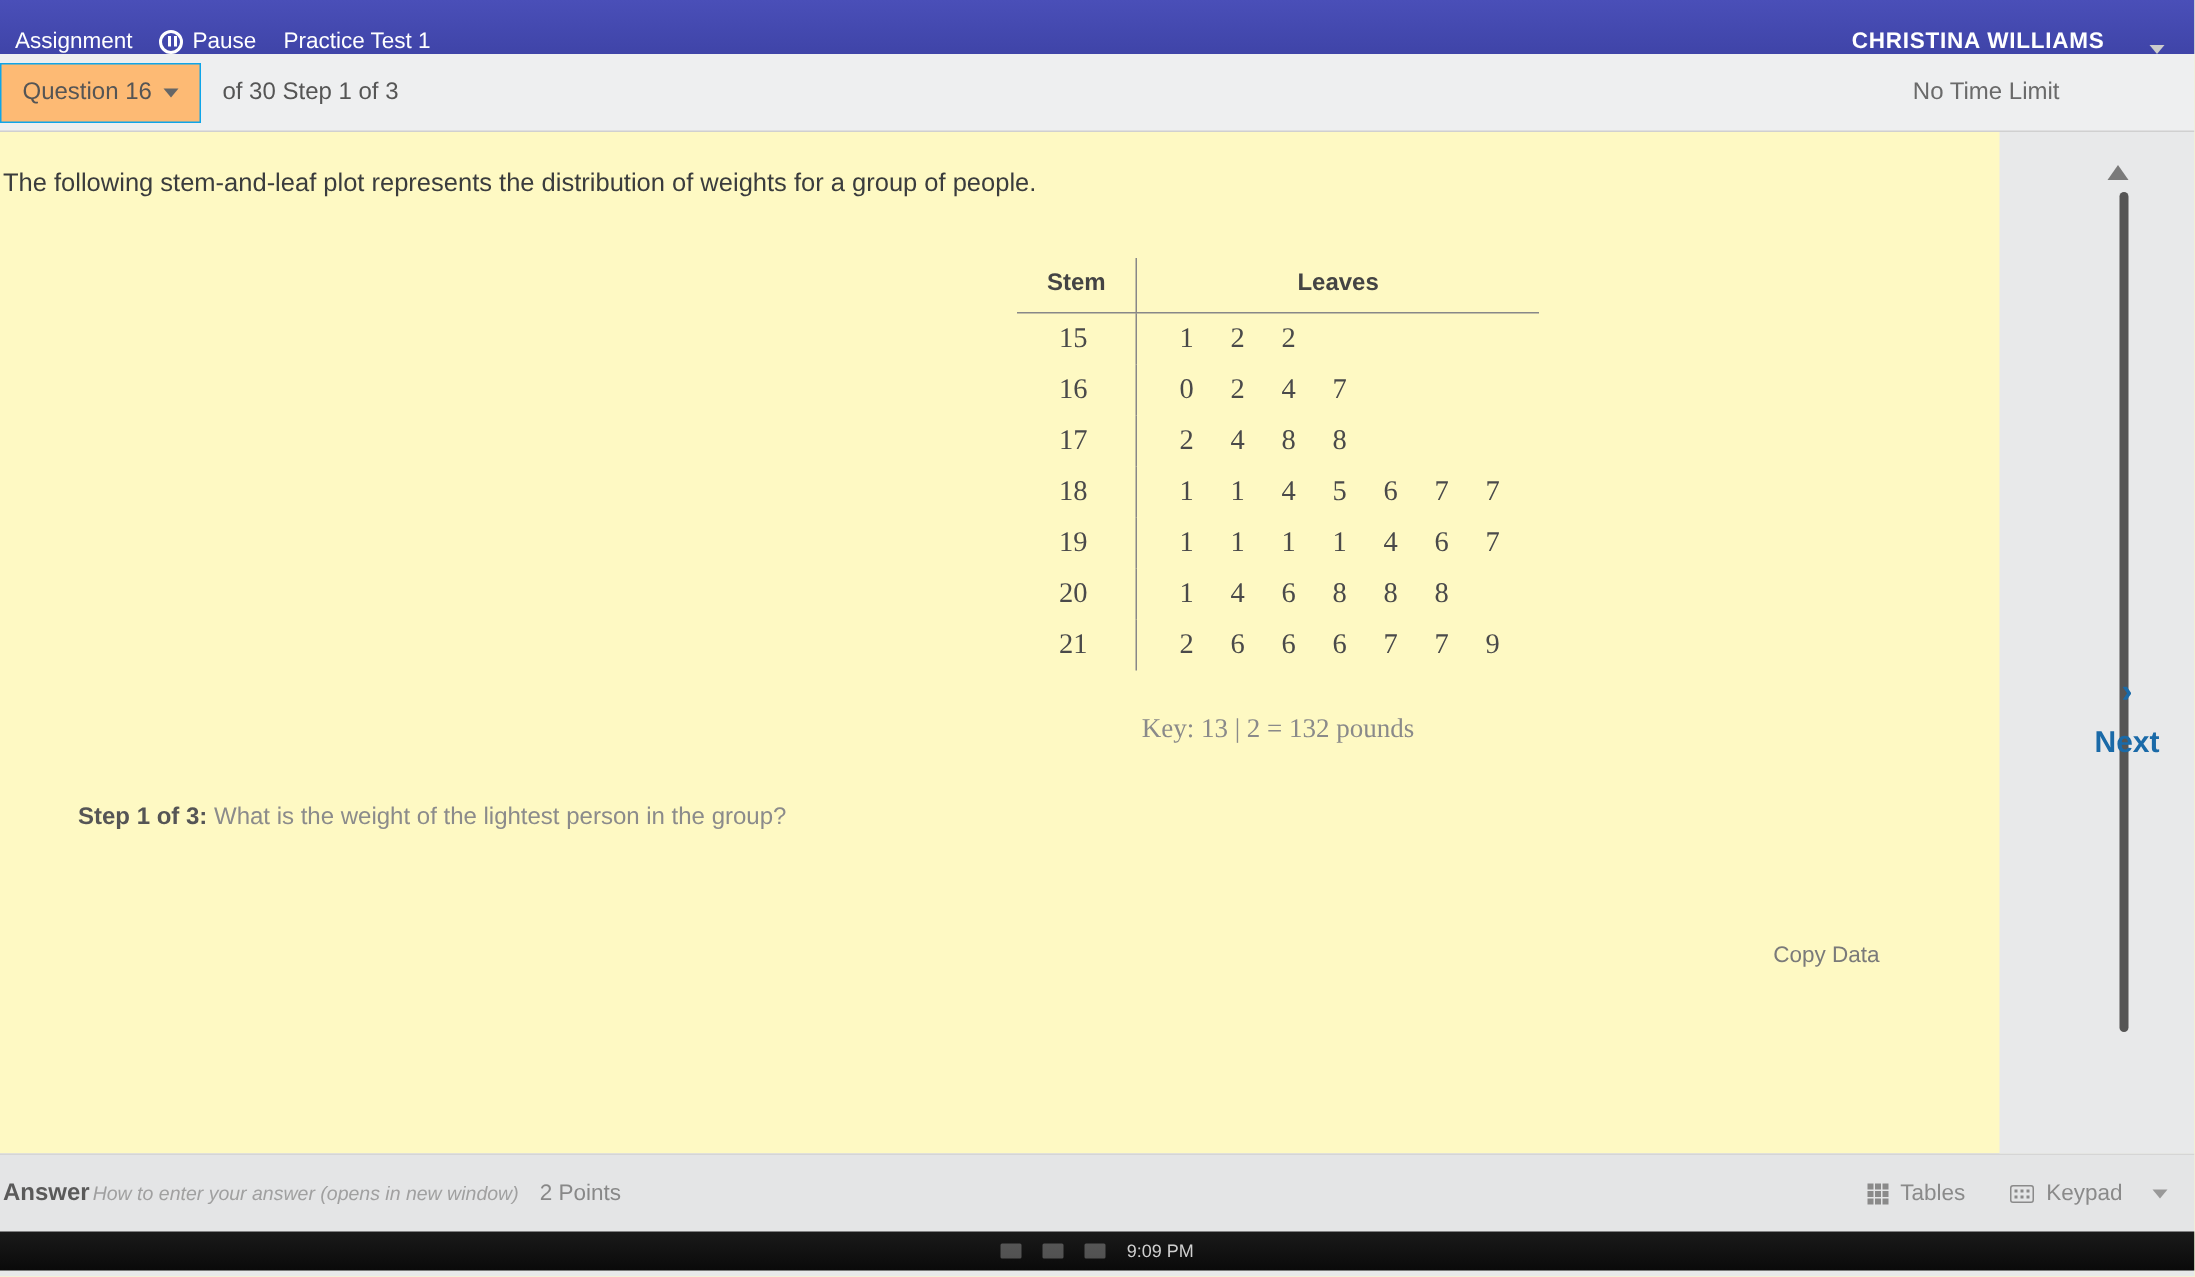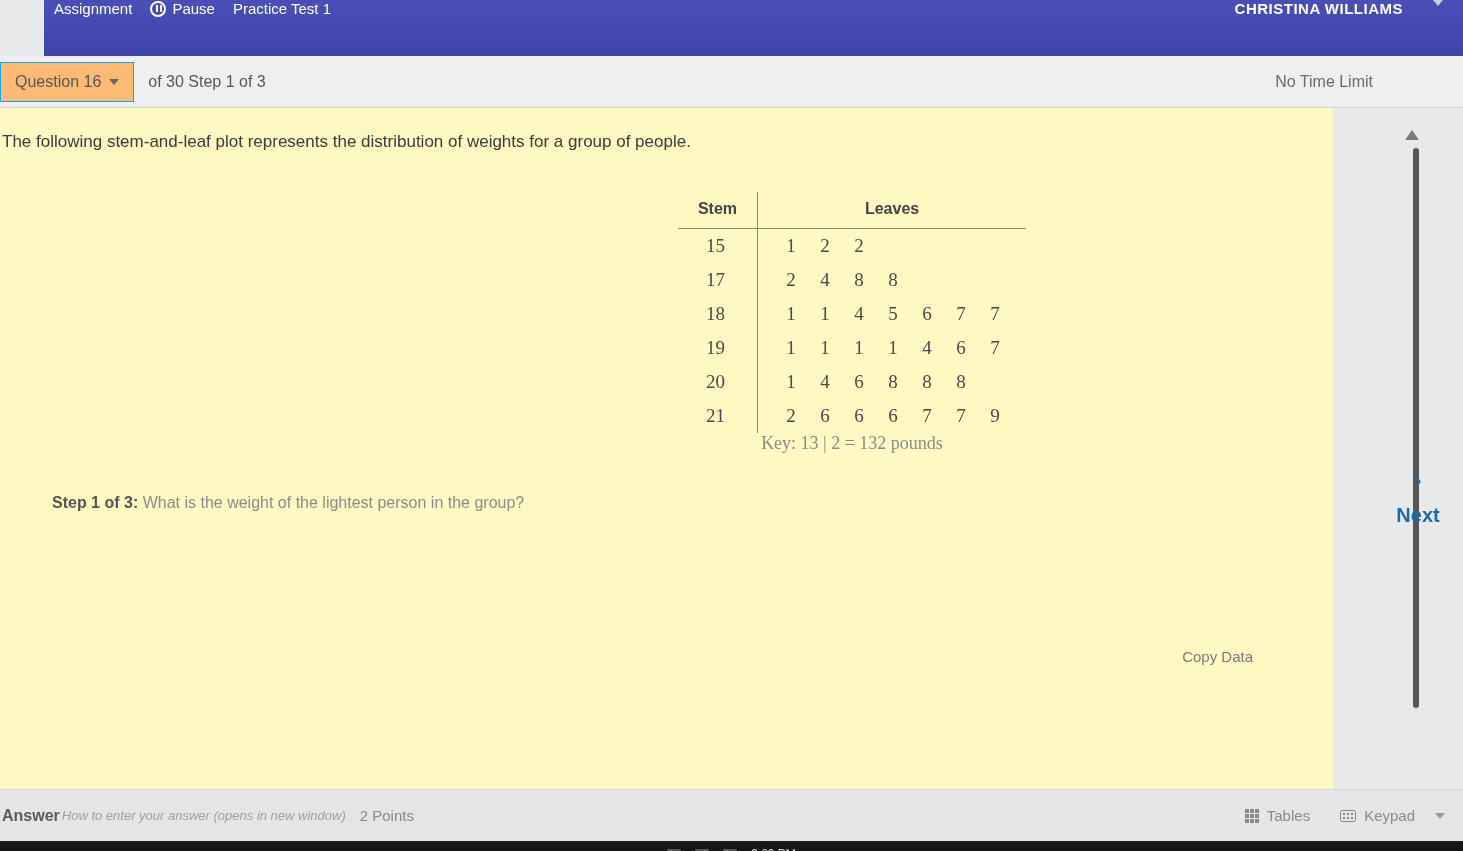--- a/index.html
+++ b/index.html
@@ -6,27 +6,26 @@
     body {
       font-family: "Segoe UI", Arial, sans-serif;
       background: #e8e9ea;
       width: 1463px;
       height: 851px;
       overflow: hidden;
       position: relative;
     }
     .top-bar {
       background: linear-gradient(to bottom, #4a4fb8, #3f44a8);
-      height: 56px;
-      display: flex;
-      align-items: flex-start;
+      height: 36px;
+      display: flex;
+      align-items: flex-end;
       padding: 0 10px;
       color: #fff;
       font-size: 15px;
-      margin-left: 44px;
     }
     .top-bar .left { display: flex; align-items: center; gap: 18px; }
     .top-bar .assignment { font-weight: 400; }
     .top-bar .pause { display: flex; align-items: center; gap: 6px; cursor: pointer; }
     .top-bar .pause-icon {
       width: 16px; height: 16px; border: 2px solid #fff; border-radius: 50%;
       display: inline-flex; align-items: center; justify-content: center;
     }
     .top-bar .pause-icon::before {
       content: ""; width: 2px; height: 7px; background: #fff; box-shadow: 4px 0 0 #fff; margin-left: -2px;
@@ -117,20 +116,21 @@
     .stem-leaf td.leaves {
       padding: 6px 14px 6px 16px;
       font-size: 19px;
       white-space: nowrap;
     }
     .stem-leaf td.leaves span { display: inline-block; width: 34px; text-align: center; }
     .key {
       font-family: Georgia, "Times New Roman", serif;
       color: #8a8a8a;
       font-size: 18px;
+      margin-top: 28px;
       text-align: left;
     }
     .copy-data {
       position: absolute;
       right: 80px;
       top: 540px;
       color: #7a7a7a;
       font-size: 15px;
       cursor: pointer;
     }
@@ -276,20 +276,24 @@
             <th class="stem-h">Stem</th>
             <th class="leaves-h" colspan="7">Leaves</th>
           </tr>
         </thead>
         <tbody id="sl-body">
             <tr>
               <td class="stem">15</td>
               <td class="leaves"><span>1</span><span>2</span><span>2</span></td>
             </tr>
             <tr>
+              <td class="stem">16</td>
+              <td class="leaves"><span>0</span><span>2</span><span>4</span><span>7</span></td>
+            </tr>
+            <tr>
               <td class="stem">17</td>
               <td class="leaves"><span>2</span><span>4</span><span>8</span><span>8</span></td>
             </tr>
             <tr>
               <td class="stem">18</td>
               <td class="leaves"><span>1</span><span>1</span><span>4</span><span>5</span><span>6</span><span>7</span><span>7</span></td>
             </tr>
             <tr>
               <td class="stem">19</td>
               <td class="leaves"><span>1</span><span>1</span><span>1</span><span>1</span><span>4</span><span>6</span><span>7</span></td>

